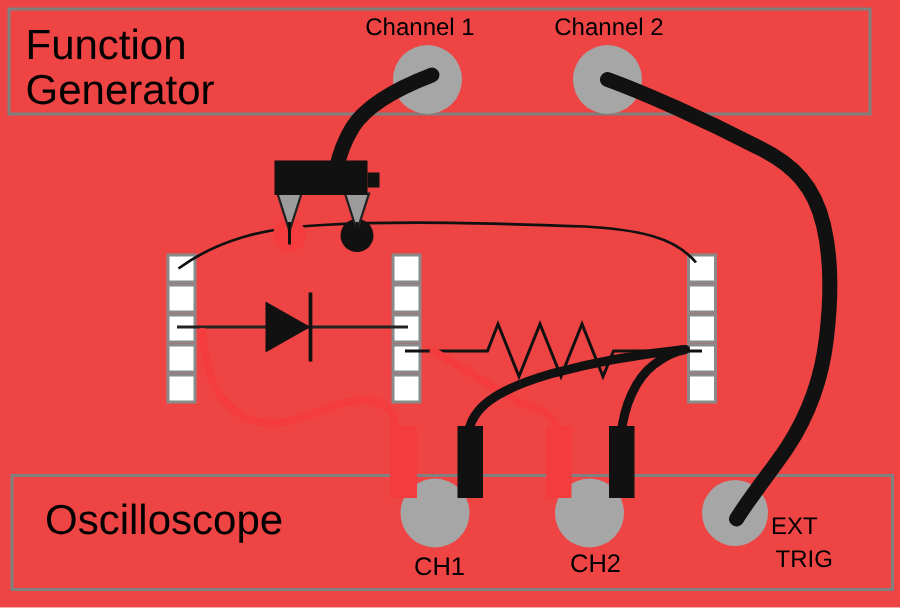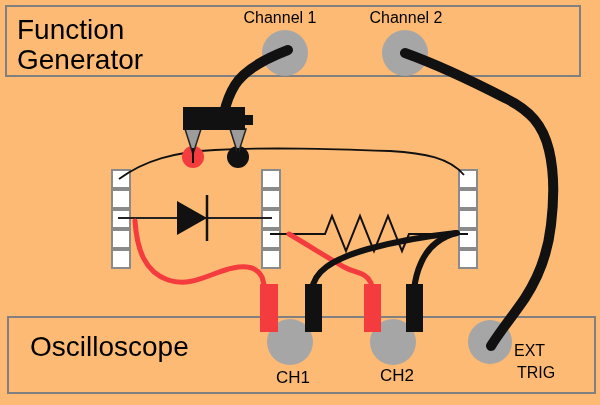--- a/index.html
+++ b/index.html
@@ -1,17 +1,17 @@
 <!DOCTYPE html>
 <html><head>
 <meta charset="utf-8">
 <style>
   html,body{margin:0;padding:0;background:#fff;}
   body{font-family:"Liberation Sans", sans-serif;}
-  .stage{position:relative;width:600px;height:405px;background:#fdba74;overflow:hidden;}
+  .stage{position:relative;width:600px;height:405px;background:#ef4444;overflow:hidden;}
   svg text{font-family:"Liberation Sans", sans-serif;fill:#000;}
   .title-lg{font-size:28px;}
   .label-md{font-size:16px;}
   .label-ch{font-size:17px;}
 </style>
 </head>
 <body>
 
 <div class="stage">
 <svg width="600" height="405" viewBox="0 0 600 405">

